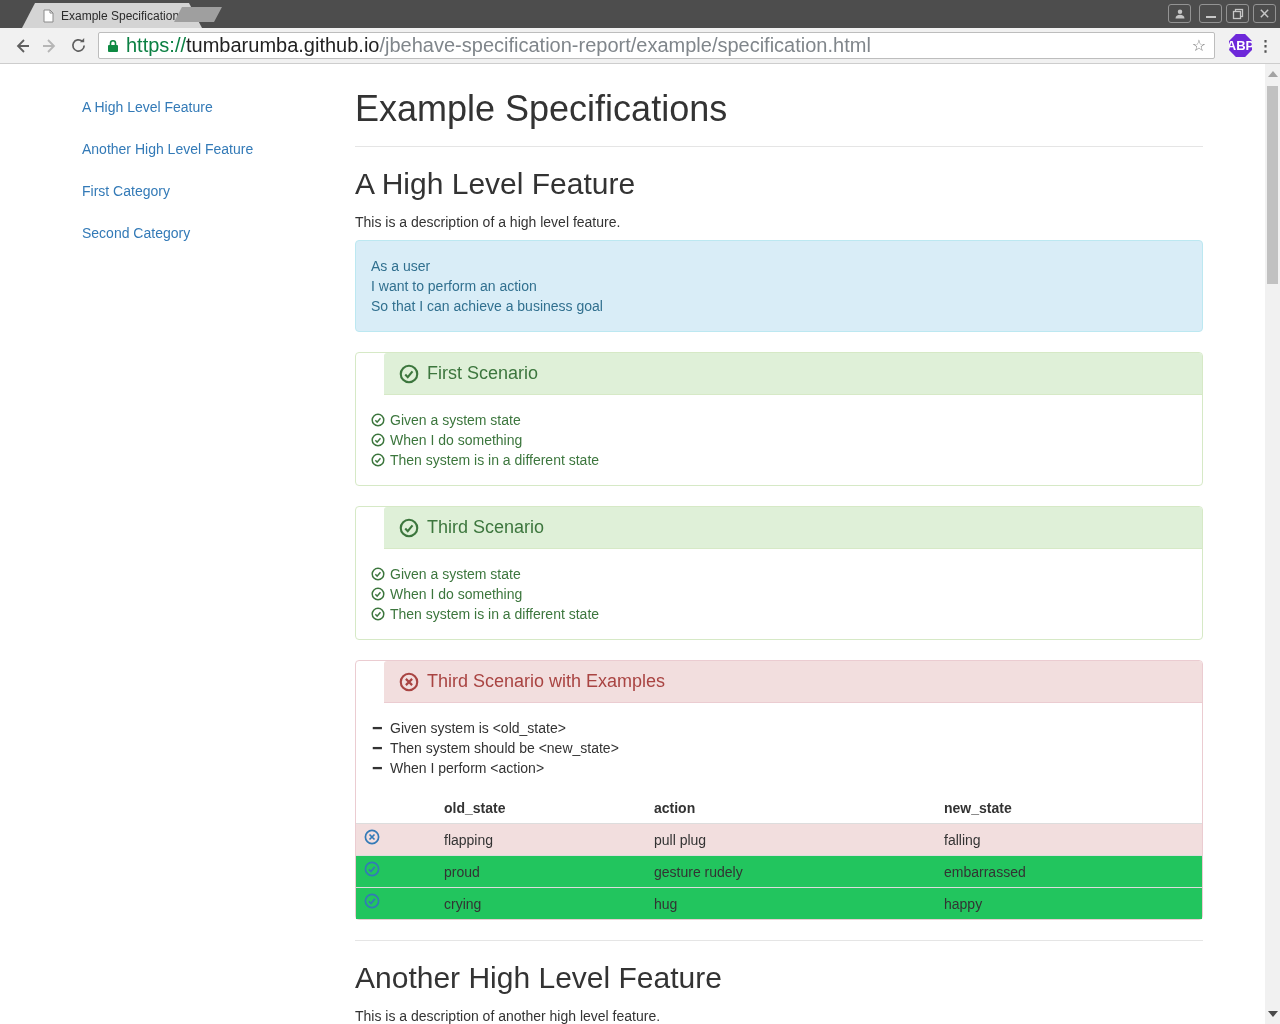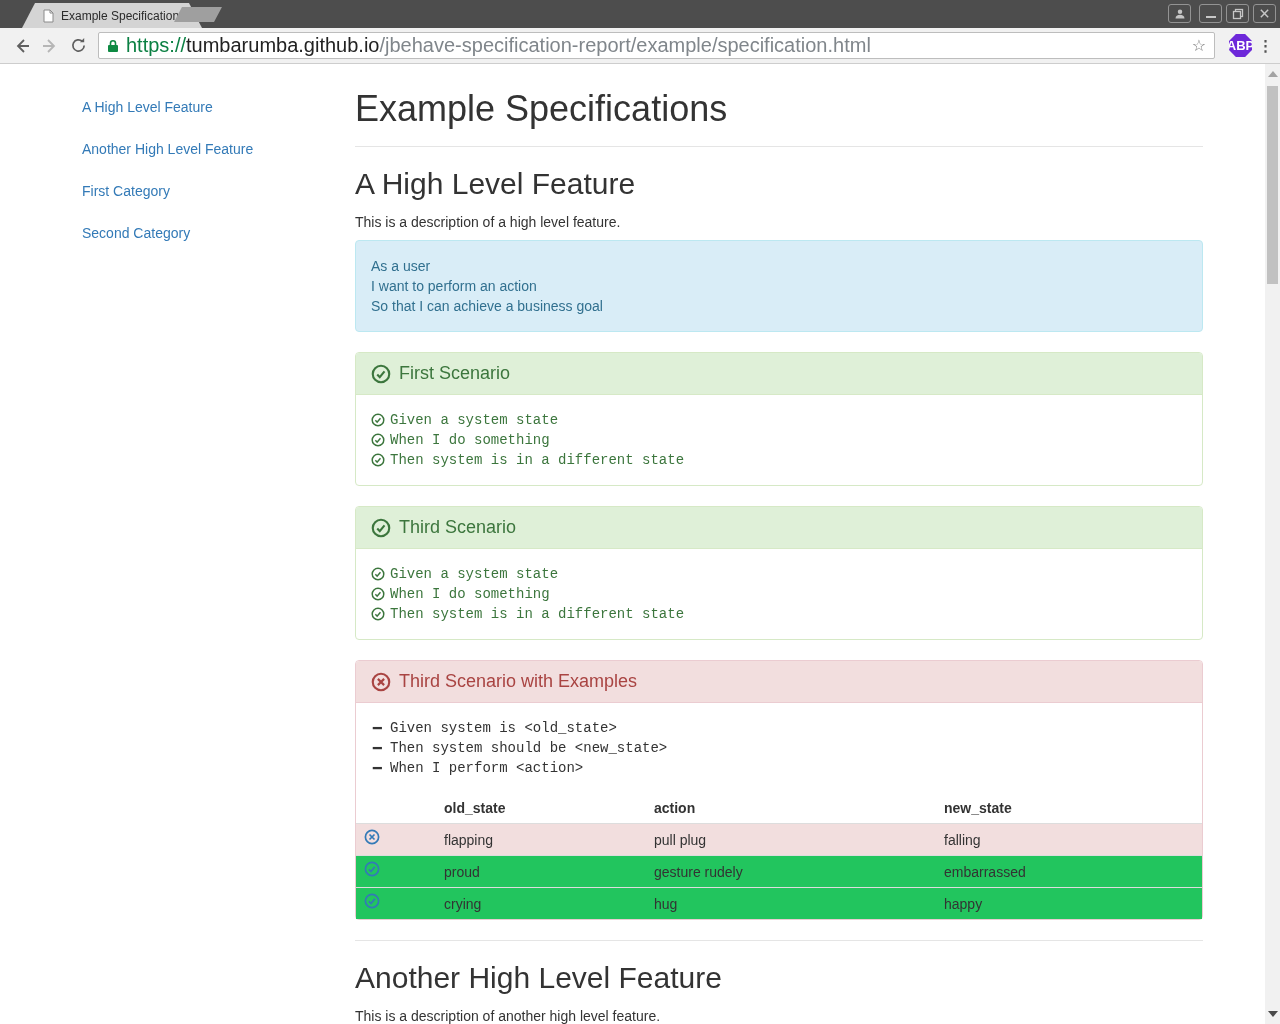--- a/index.html
+++ b/index.html
@@ -49,24 +49,24 @@
   hr { border:none; border-top:1px solid #e5e5e5; margin:17px 0 20px; }
   .feat-desc { margin:0 0 8px; line-height:20px; }
 
   .story { background:#d9edf7; border:1px solid #bce8f1; border-radius:4px; color:#31708f;
            padding:15px; margin-bottom:20px; line-height:20px; }
 
   .panel { border:1px solid; border-radius:4px; margin-bottom:20px; background:#fff; }
   .panel.success { border-color:#d6e9c6; }
   .panel.danger  { border-color:#ebccd1; }
   .panel-heading { padding:10px 15px; font-size:18px; border-bottom:1px solid transparent;
-                   border-radius:3px 3px 0 0; display:flex; align-items:center; gap:8px; }
+                   border-radius:3px 3px 0 0; display:flex; align-items:center; gap:8px;margin-left:28px; }
   .panel.success .panel-heading { background:#dff0d8; color:#3c763d; border-color:#d6e9c6; }
   .panel.danger  .panel-heading { background:#f2dede; color:#a94442; border-color:#ebccd1; }
-  .panel-body { padding:15px;font-family:Liberation Mono, monospace; }
+  .panel-body { padding:15px; }
   .step { line-height:20px; display:flex; align-items:center; gap:5px; }
   .step.success { color:#3c763d; }
   .step.pending { color:#333; }
 
   table.examples { width:100%; border-collapse:collapse; font-size:14px; }
   table.examples th, table.examples td { text-align:left; padding:5px 8px; line-height:20px; border-top:1px solid #ddd; }
   table.examples th { font-weight:bold; border-top:none; border-bottom:1px solid #ddd; }
   table.examples col.c-icon { width:80px; }
   table.examples col.c1 { width:210px; }
   table.examples col.c2 { width:290px; }

